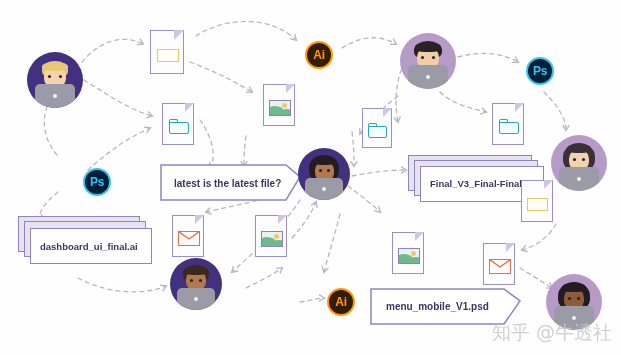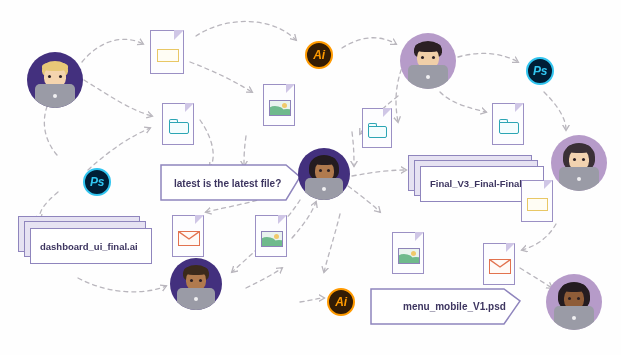--- a/index.html
+++ b/index.html
@@ -117,21 +117,20 @@
   
   .appicon {
     position: absolute;
     box-sizing: border-box;
     border-radius: 14px;
     display: flex;
     align-items: center;
     justify-content: center;
     font-weight: bold;
     letter-spacing: -0.3px;
-    font-style: italic;
   }
   
   .stack-card {
     position: absolute;
     box-sizing: border-box;
     background: #ffffff;
     border: 1.5px solid #8f85bd;
   }
   .stack-ghost {
     position: absolute;
@@ -251,21 +250,21 @@
     <svg width="142" height="40" viewBox="0 0 142 40">
       <path d="M1,1 L126,1 L140,13 L126,36 L1,36 Z" fill="#ffffff" stroke="#8f85bd" stroke-width="1.5"></path>
     </svg>
     <div class="bubble-text" style="left:14px; top:14px;">latest is the latest file?</div>
   </div>
 
   <div class="bubble" style="left:370px; top:288px;">
     <svg width="152" height="40" viewBox="0 0 152 40">
       <path d="M1,1 L134,1 L150,13 L134,36 L1,36 Z" fill="#ffffff" stroke="#8f85bd" stroke-width="1.5"></path>
     </svg>
-    <div class="bubble-text" style="left:16px; top:13px;margin-left:17px;">menu_mobile_V1.psd</div>
+    <div class="bubble-text" style="left:16px; top:13px;">menu_mobile_V1.psd</div>
   </div>
 
   <div class="doc" style="left:150px; top:30px; width:34px; height:44px;">
     <div class="doc-fold" style="border-left:10px solid #cfc6e6; border-bottom:10px solid transparent; border-top:0;"></div>
     <div class="doc-inner doc-rect" style="left:6px; top:18px; width:22px; height:13px;"></div>
   </div>
 
   <div class="doc" style="left:263px; top:84px; width:32px; height:42px;">
     <div class="doc-fold" style="border-left:9px solid #cfc6e6; border-bottom:9px solid transparent;"></div>
     <div class="pic" style="left:5px; top:15px; width:22px; height:16px;">
@@ -400,14 +399,15 @@
   <div class="avatar" style="left:546px; top:274px; width:56px; height:56px; background:#b69bc9;">
     <div class="av-hair" style="left:12px; top:8px; width:32px; height:28px; background:#241c20;"></div>
     <div class="av-head" style="left:18px; top:14px; width:20px; height:22px; background:#8e5c38;"></div>
     <div class="av-hair" style="left:16px; top:9px; width:24px; height:9px; background:#241c20;"></div>
     <div class="av-eye" style="left:22px; top:23px; width:3px; height:3px;"></div>
     <div class="av-eye" style="left:31px; top:23px; width:3px; height:3px;"></div>
     <div class="av-laptop" style="left:8px; top:32px; width:40px; height:24px;"></div>
     <div class="av-laptop-dot" style="left:26px; top:42px;"></div>
   </div>
 
+  <div class="watermark" style="left:492px; top:320px;">知乎 @牛透社</div>
 
 </div>
 
 </body></html>

